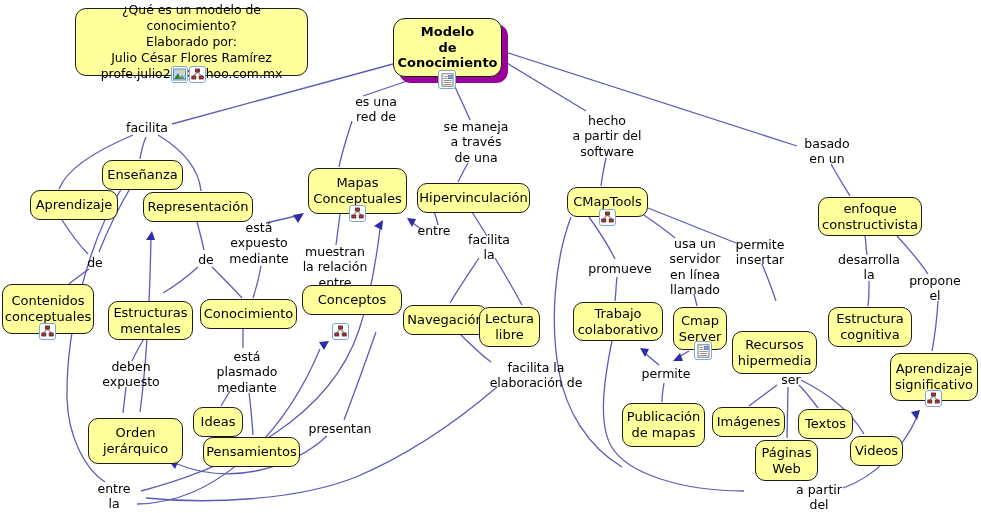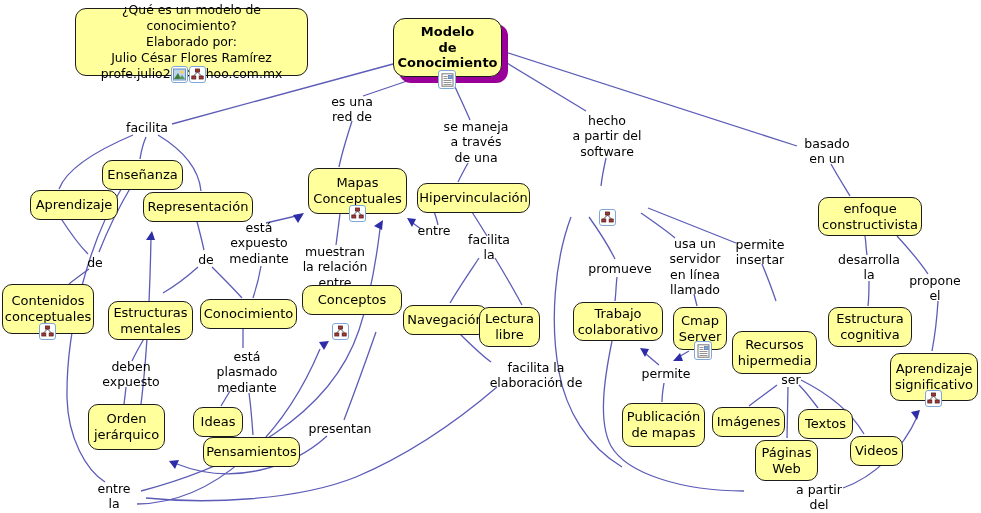--- a/index.html
+++ b/index.html
@@ -107,31 +107,32 @@
 de
 Conocimiento</div>
   <div class="node" style="left:102px;top:160px;width:81px;height:25px;">Enseñanza</div>
   <div class="node" style="left:30px;top:190px;width:88px;height:27px;">Aprendizaje</div>
   <div class="node" style="left:2px;top:284px;width:92px;height:50px;">Contenidos
 conceptuales</div>
   <div class="node" style="left:143px;top:192px;width:110px;height:26px;">Representación</div>
   <div class="node" style="left:108px;top:301px;width:85px;height:39px;">Estructuras
 mentales</div>
   <div class="node" style="left:200px;top:299px;width:97px;height:25px;">Conocimiento</div>
-  <div class="node" style="left:88px;top:404px;width:77px;height:46px;">Orden
+  <div class="node" style="left:88px;top:418px;width:95px;height:46px;">Orden
 jerárquico</div>
   <div class="node" style="left:193px;top:407px;width:50px;height:26px;">Ideas</div>
   <div class="node" style="left:203px;top:437px;width:97px;height:24px;">Pensamientos</div>
   <div class="node" style="left:308px;top:168px;width:99px;height:46px;">Mapas
 Conceptuales</div>
   <div class="node" style="left:417px;top:183px;width:113px;height:26px;">Hipervinculación</div>
   <div class="node" style="left:302px;top:285px;width:100px;height:29px;">Conceptos</div>
   <div class="node" style="left:403px;top:305px;width:85px;height:28px;">Navegación</div>
   <div class="node" style="left:479px;top:307px;width:61px;height:40px;">Lectura
 libre</div>
+  <div class="node" style="left:567px;top:187px;width:81px;height:30px;">CMapTools</div>
   <div class="node" style="left:573px;top:302px;width:90px;height:39px;">Trabajo
 colaborativo</div>
   <div class="node" style="left:673px;top:307px;width:54px;height:43px;">Cmap
 Server</div>
   <div class="node" style="left:622px;top:403px;width:83px;height:44px;">Publicación
 de mapas</div>
   <div class="node" style="left:732px;top:302px;width:85px;height:43px;margin-top:29px;">Recursos
 hipermedia</div>
   <div class="node" style="left:712px;top:407px;width:73px;height:26px;">Imágenes</div>
   <div class="node" style="left:798px;top:409px;width:55px;height:24px;">Textos</div>
@@ -139,21 +140,21 @@
 Web</div>
   <div class="node" style="left:850px;top:436px;width:53px;height:23px;">Videos</div>
   <div class="node" style="left:818px;top:197px;width:104px;height:39px;">enfoque
 constructivista</div>
   <div class="node" style="left:828px;top:307px;width:84px;height:40px;">Estructura
 cognitiva</div>
   <div class="node" style="left:890px;top:353px;width:88px;height:48px;">Aprendizaje
 significativo</div>
 
   <div class="lbl" style="left:147px;top:128px;">facilita</div>
-  <div class="lbl" style="left:352px;top:109px;">es una
+  <div class="lbl" style="left:376px;top:109px;">es una
 red de</div>
   <div class="lbl" style="left:476px;top:142px;">se maneja
 a través
 de una</div>
   <div class="lbl" style="left:607px;top:136px;">hecho
 a partir del
 software</div>
   <div class="lbl" style="left:827px;top:151px;">basado
 en un</div>
   <div class="lbl" style="left:95px;top:263px;">de</div>

